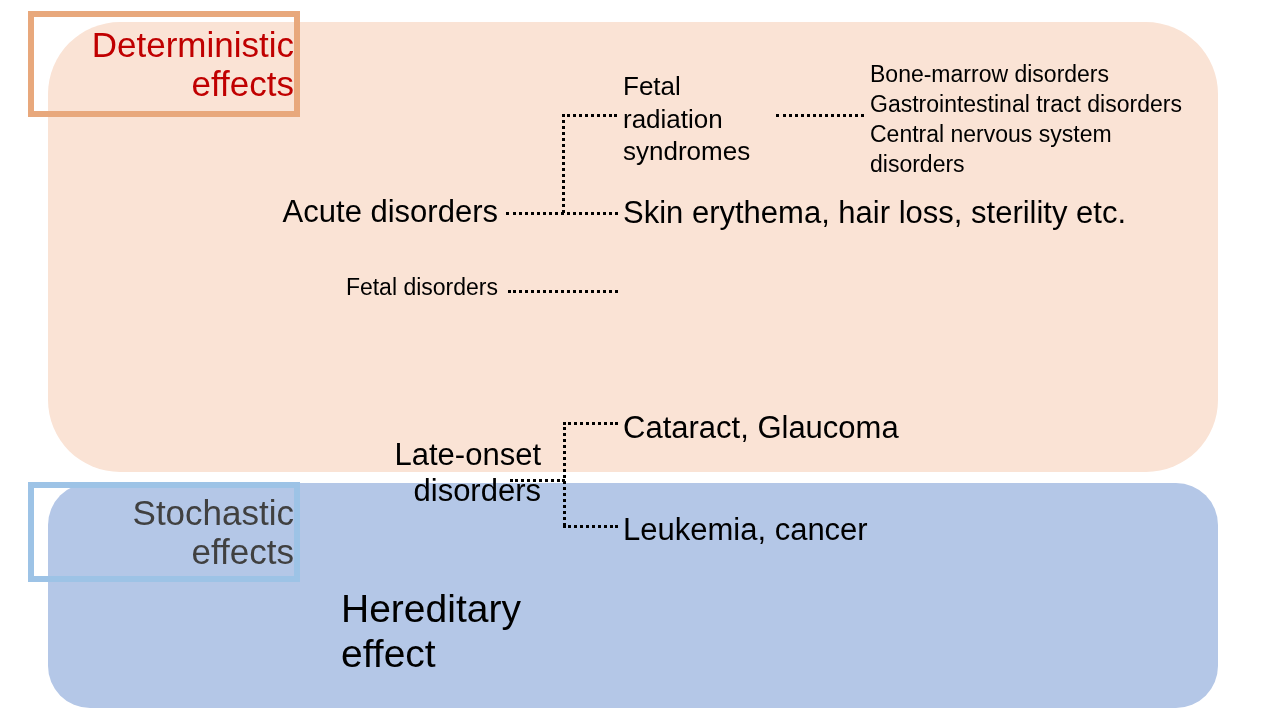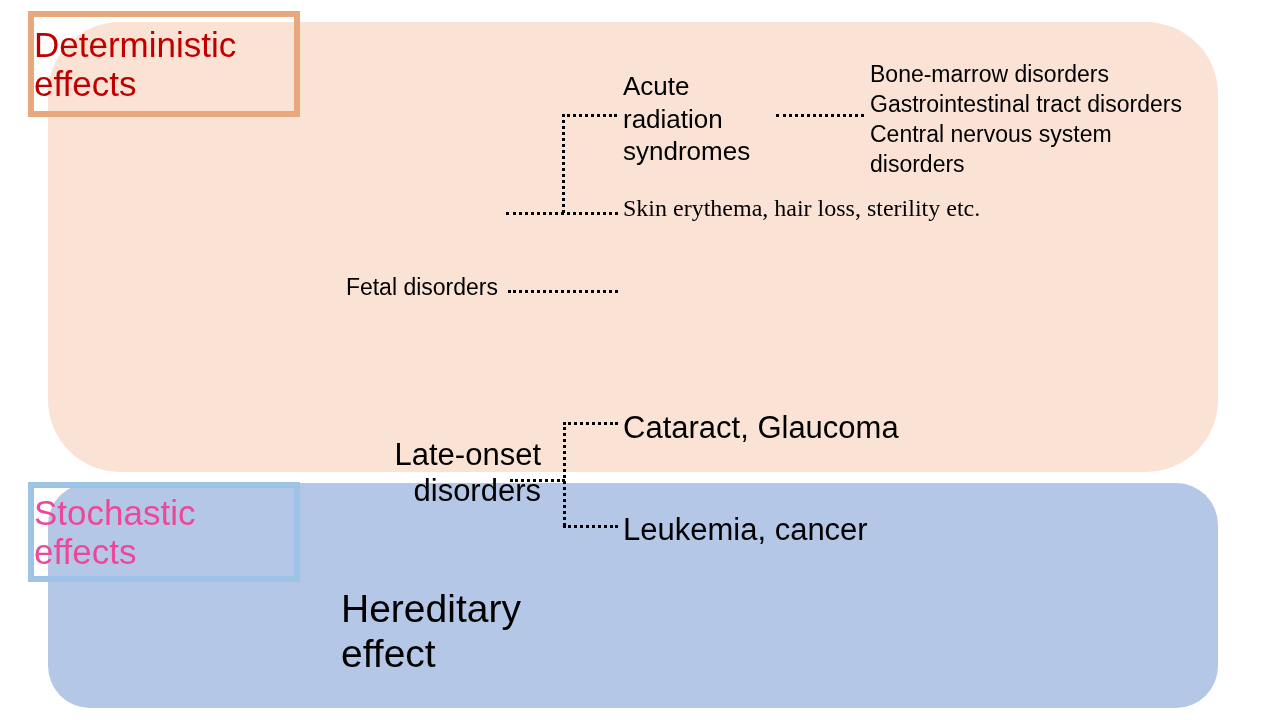--- a/index.html
+++ b/index.html
@@ -40,40 +40,40 @@
     border-radius: 42px;
   }
 
   
   .cat-box {
     position: absolute;
     z-index: 4;
     display: flex;
     align-items: center;
     justify-content: center;
-    text-align: left;
+    text-align: right;
     line-height: 1.12;
     background: transparent;
   }
   #cat-deterministic {
     left: 28px;
     top: 11px;
     width: 272px;
     height: 106px;
     border: 6px solid #E8A87C;
     color: #C00000;
     font-size: 35px;
   }
   #cat-stochastic {
     left: 28px;
     top: 482px;
     width: 272px;
     height: 100px;
     border: 6px solid #9DC3E6;
-    color: #ec4899;
+    color: #404040;
     font-size: 35px;
   }
   .cat-box span { display: block; }
 
   
   .node {
     position: absolute;
     z-index: 3;
     color: #000000;
     line-height: 1.16;
@@ -115,22 +115,21 @@
     left: 623px;
     top: 70px;
     width: 150px;
     font-size: 26px;
     line-height: 1.25;
   }
   #node-skin {
     left: 623px;
     top: 195px;
     width: 560px;
-    font-size: 24px;
-    font-family: Liberation Serif, serif;
+    font-size: 31px;
   }
   #node-embryo {
     left: 623px;
     top: 254px;
     width: 470px;
     font-size: 31px;
     line-height: 1.18;
   }
   #node-cataract {
     left: 623px;
@@ -187,30 +186,31 @@
   <div class="conn conn-h" style="left:508px; top:290px; width:110px;"></div>
 
   <div class="conn conn-h" style="left:510px; top:479px; width:55px;"></div>
 
   <div class="conn conn-v" style="left:563px; top:422px; height:104px;"></div>
 
   <div class="conn conn-h" style="left:563px; top:422px; width:55px;"></div>
 
   <div class="conn conn-h" style="left:563px; top:525px; width:55px;"></div>
 
+  <div class="node" id="node-acute-disorders">Acute disorders</div>
 
   <div class="node" id="node-fetal-disorders">Fetal disorders</div>
 
   <div class="node" id="node-late-onset">Late-onset
 disorders</div>
 
   <div class="node" id="node-hereditary">Hereditary
 effect</div>
 
-  <div class="node" id="node-ars">Acute
+  <div class="node" id="node-ars">Fetal
 radiation
 syndromes</div>
 
   <div class="node" id="node-skin">Skin erythema, hair loss, sterility etc.</div>
 
 
   <div class="node" id="node-cataract">Cataract, Glaucoma</div>
 
   <div class="node" id="node-leukemia">Leukemia, cancer</div>
 

